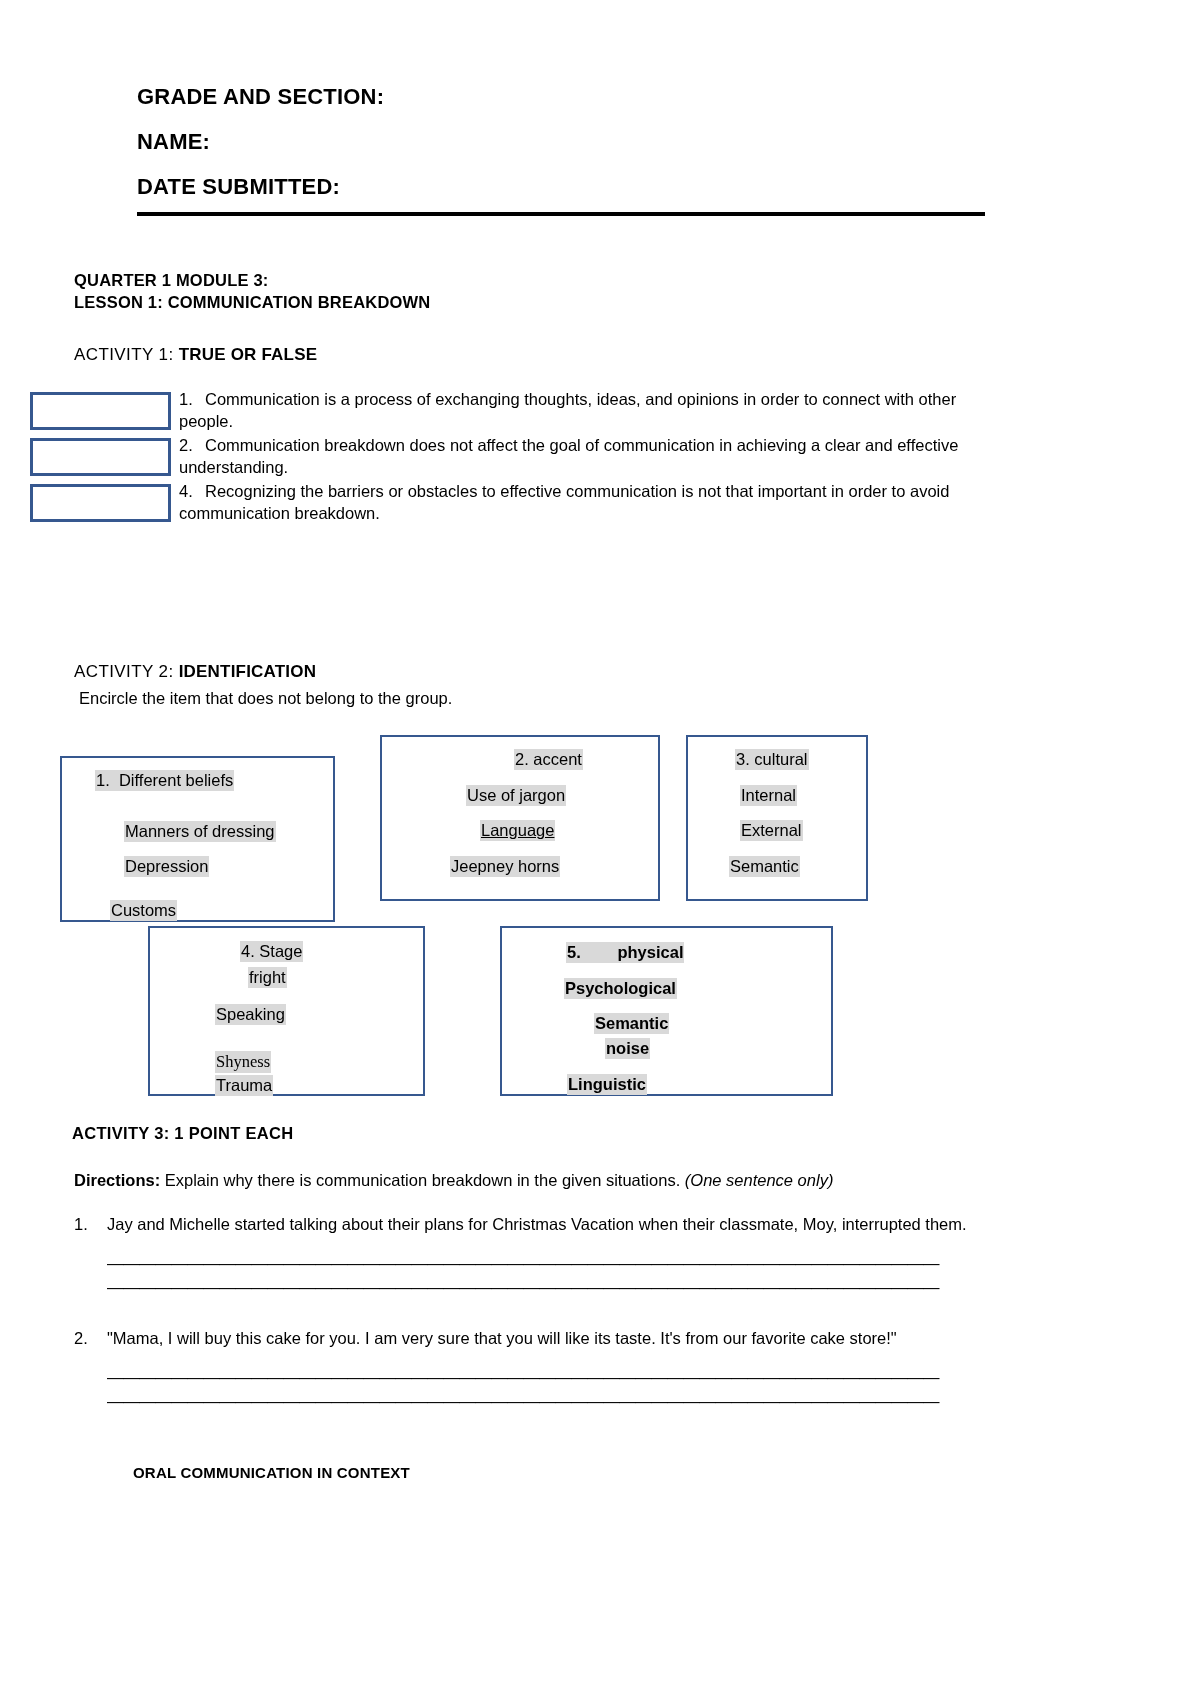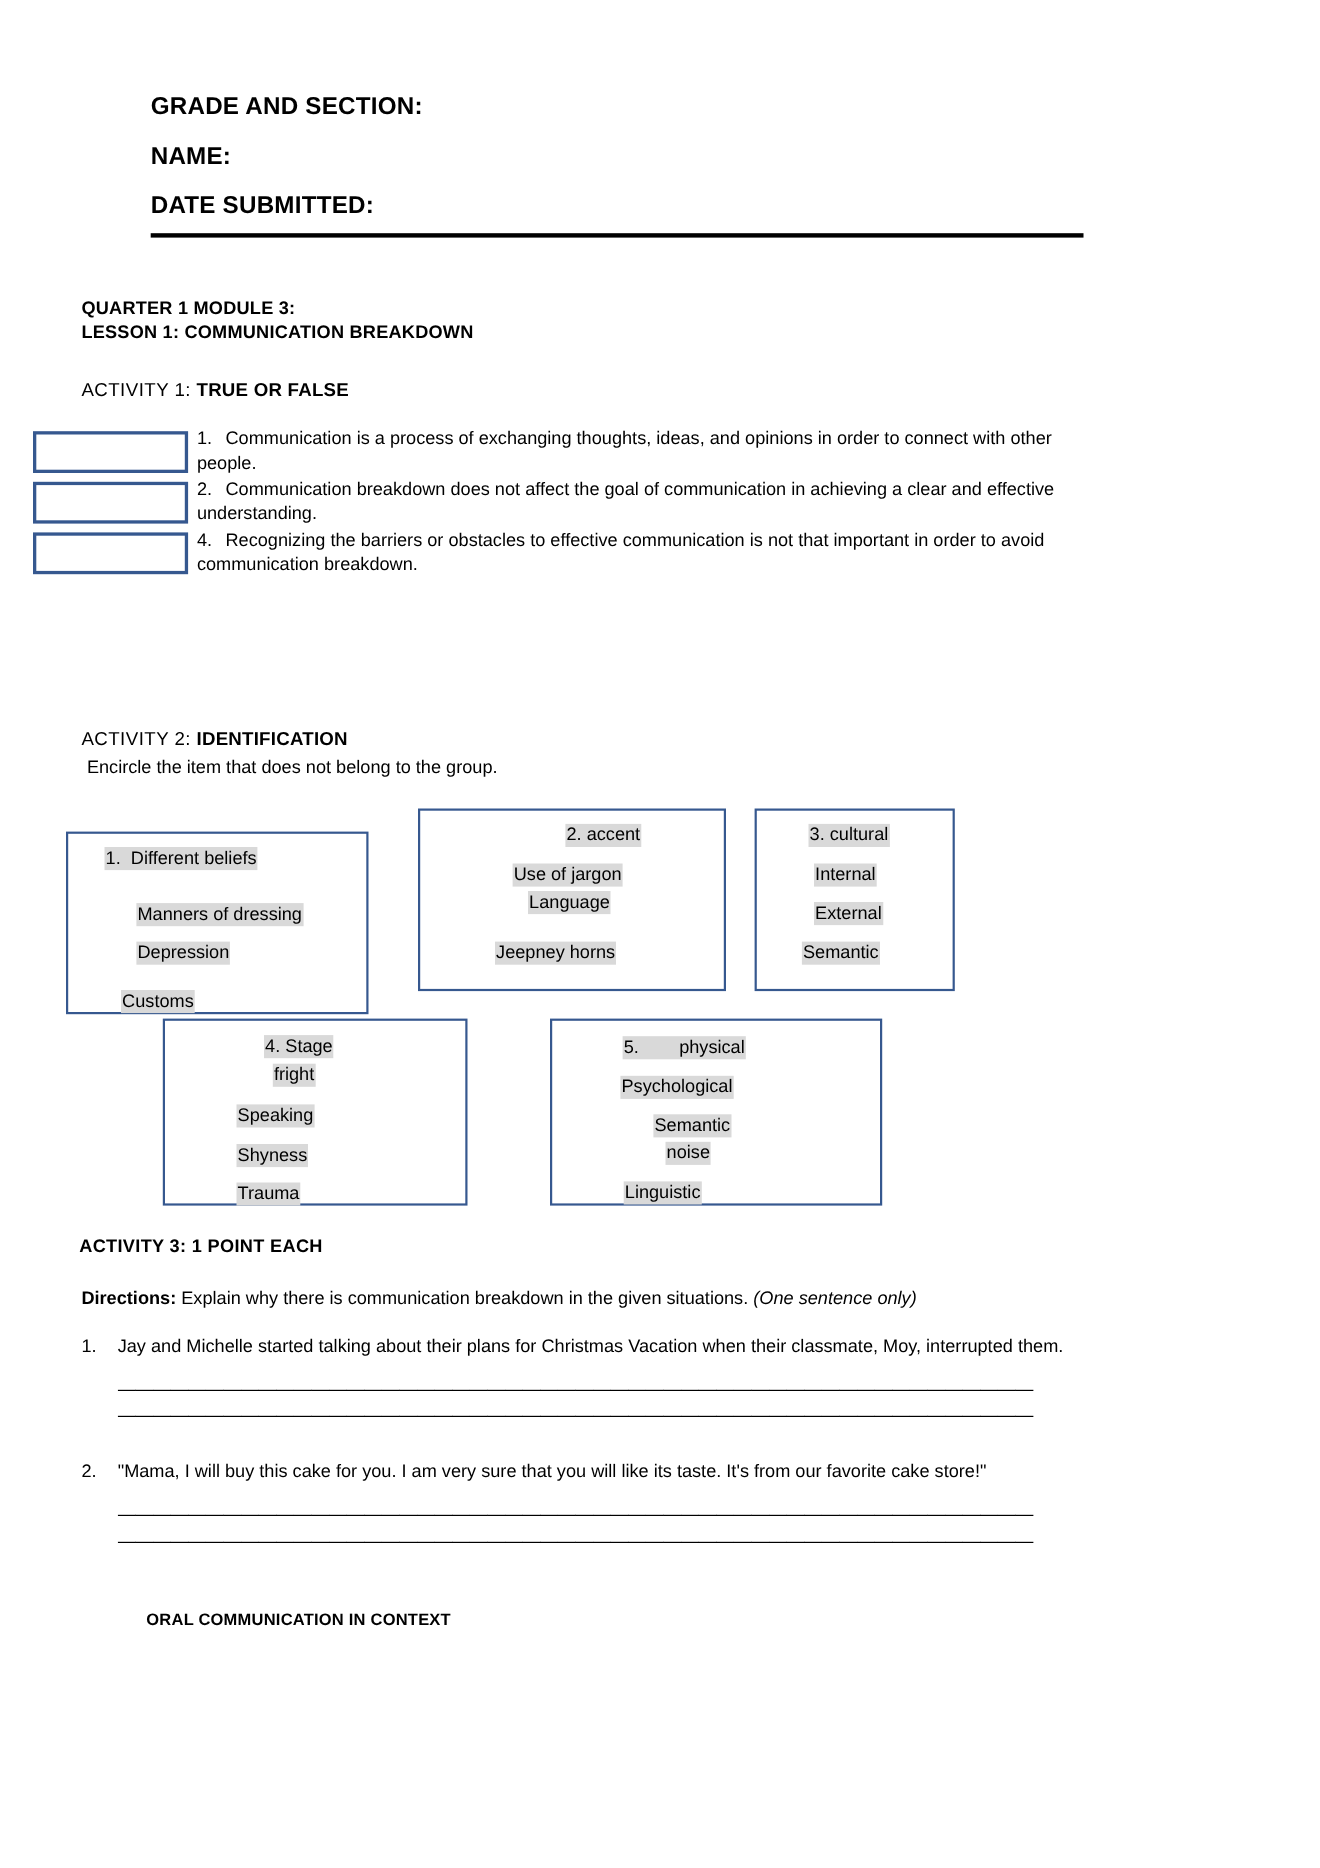--- a/index.html
+++ b/index.html
@@ -230,40 +230,40 @@
   <div class="group-box" style="left:60px; top:756px; width:275px; height:166px;">
     <div class="gb-item" style="position:absolute; left:33px; top:14px;"><span class="hl">1.  Different beliefs</span></div>
     <div class="gb-item" style="position:absolute; left:62px; top:65px;"><span class="hl">Manners of dressing</span></div>
     <div class="gb-item" style="position:absolute; left:62px; top:100px;"><span class="hl">Depression</span></div>
     <div class="gb-item" style="position:absolute; left:48px; top:144px;"><span class="hl">Customs</span></div>
   </div>
 
   <div class="group-box" style="left:380px; top:735px; width:280px; height:166px;">
     <div class="gb-item" style="position:absolute; left:85px; top:14px;padding-left:47px;"><span class="hl">2. accent</span></div>
     <div class="gb-item" style="position:absolute; left:84px; top:50px;"><span class="hl">Use of jargon</span></div>
-    <div class="gb-item" style="position:absolute; left:98px; top:75px;"><span class="hl">Language</span></div>
+    <div class="gb-item" style="position:absolute; left:98px; top:85px;text-decoration:underline;"><span class="hl">Language</span></div>
     <div class="gb-item" style="position:absolute; left:68px; top:121px;"><span class="hl">Jeepney horns</span></div>
   </div>
 
   <div class="group-box" style="left:666px; top:735px; width:182px; height:166px;margin-left:20px;">
     <div class="gb-item" style="position:absolute; left:47px; top:14px;"><span class="hl">3. cultural</span></div>
     <div class="gb-item" style="position:absolute; left:52px; top:50px;"><span class="hl">Internal</span></div>
     <div class="gb-item" style="position:absolute; left:52px; top:85px;"><span class="hl">External</span></div>
     <div class="gb-item" style="position:absolute; left:41px; top:121px;"><span class="hl">Semantic</span></div>
   </div>
 
   <div class="group-box" style="left:148px; top:926px; width:277px; height:170px;">
     <div class="gb-item" style="position:absolute; left:90px; top:15px;"><span class="hl">4. Stage</span></div>
     <div class="gb-item" style="position:absolute; left:98px; top:41px;"><span class="hl">fright</span></div>
     <div class="gb-item" style="position:absolute; left:65px; top:78px;"><span class="hl">Speaking</span></div>
-    <div class="gb-item" style="position:absolute; left:65px; top:114px;"><span class="hl">Shyness</span></div>
+    <div class="gb-item" style="position:absolute; left:65px; top:126px;font-family:Liberation Serif, serif;"><span class="hl">Shyness</span></div>
     <div class="gb-item" style="position:absolute; left:65px; top:149px;"><span class="hl">Trauma</span></div>
   </div>
 
-  <div class="group-box" style="left:500px; top:926px; width:302px; height:170px;">
+  <div class="group-box" style="left:500px; top:926px; width:333px; height:170px;font-weight:bold;">
     <div class="gb-item" style="position:absolute; left:64px; top:16px;"><span class="hl">5.        physical</span></div>
     <div class="gb-item" style="position:absolute; left:62px; top:52px;"><span class="hl">Psychological</span></div>
     <div class="gb-item" style="position:absolute; left:92px; top:87px;"><span class="hl">Semantic</span></div>
     <div class="gb-item" style="position:absolute; left:103px; top:112px;"><span class="hl">noise</span></div>
     <div class="gb-item" style="position:absolute; left:65px; top:148px;"><span class="hl">Linguistic</span></div>
   </div>
 
   <div class="act3-heading">ACTIVITY 3: 1 POINT EACH</div>
 
   <div class="act3-directions"><b>Directions:</b><span> Explain why there is communication breakdown in the given situations. </span><i>(One sentence only)</i></div>

